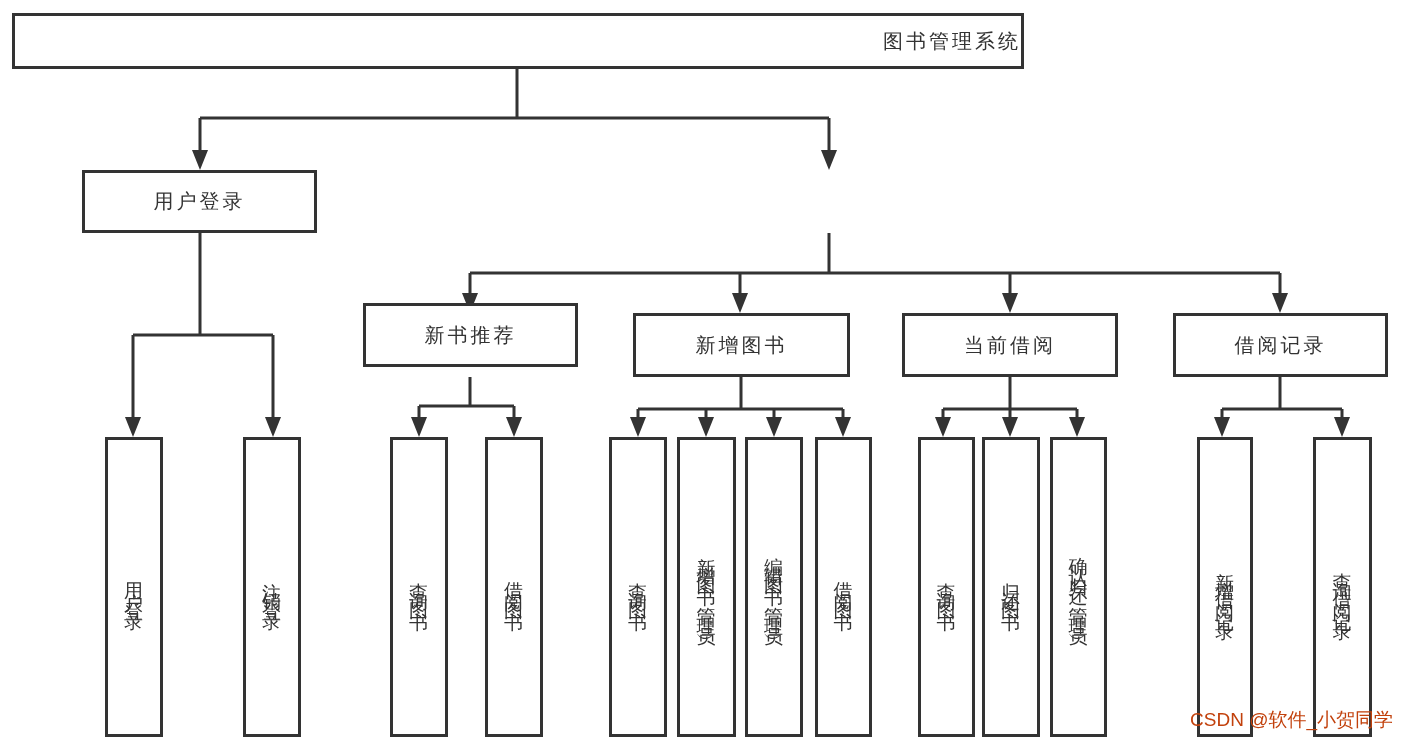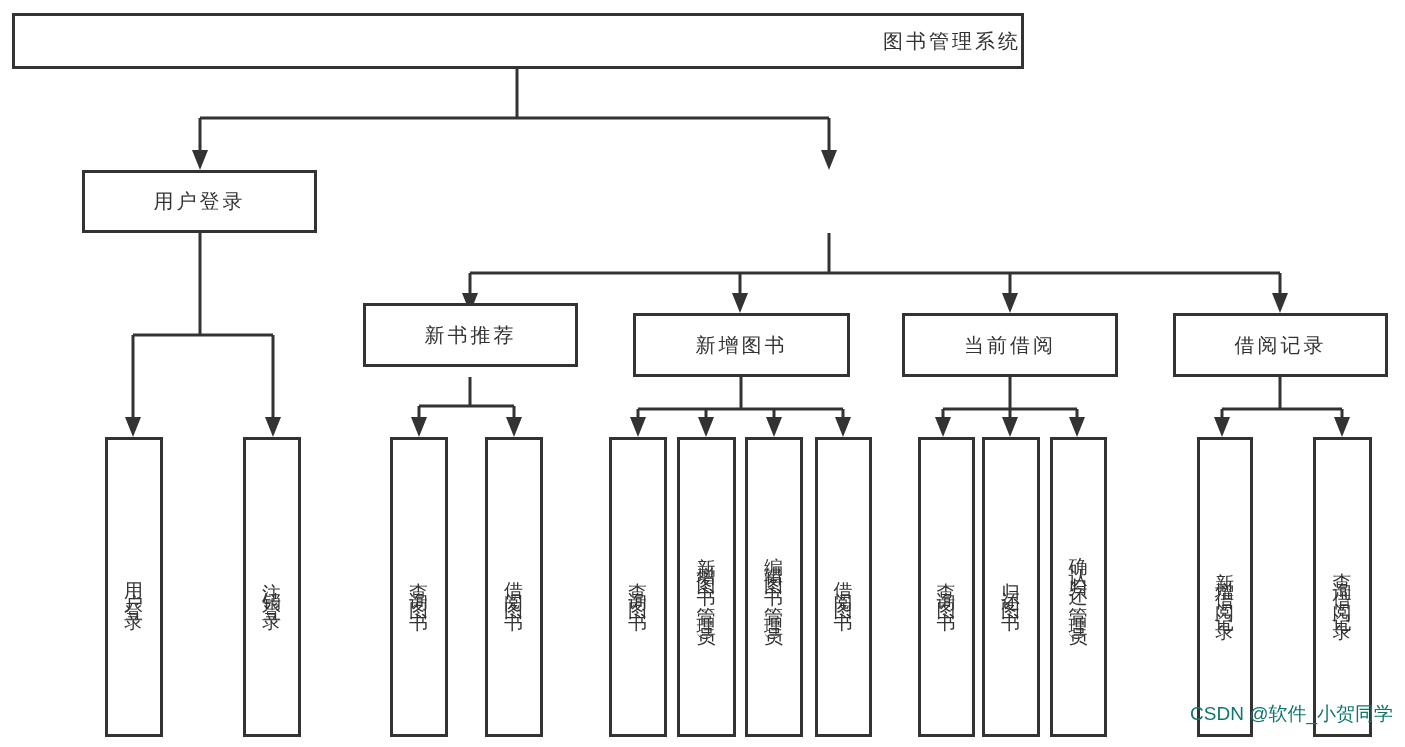--- a/index.html
+++ b/index.html
@@ -64,23 +64,23 @@
   #lf-7  { left: 745px;  width: 58px; }
   #lf-8  { left: 815px;  width: 57px; }
   #lf-9  { left: 918px;  width: 57px; }
   #lf-10 { left: 982px;  width: 58px; }
   #lf-11 { left: 1050px; width: 57px; }
   #lf-12 { left: 1197px; width: 56px; }
   #lf-13 { left: 1313px; width: 59px; }
   #watermark {
     position: absolute;
     right: 12px;
-    bottom: 20px;
+    bottom: 14px;
     font-size: 19px;
-    color: #0f766e;
+    color: #c2410c;
     z-index: 2;
     white-space: nowrap;
   }
 </style>
 </head>
 <body>
 
 <div id="stage">
 
   <svg id="wires" width="1405" height="747" viewBox="0 0 1405 747" xmlns="http://www.w3.org/2000/svg">

